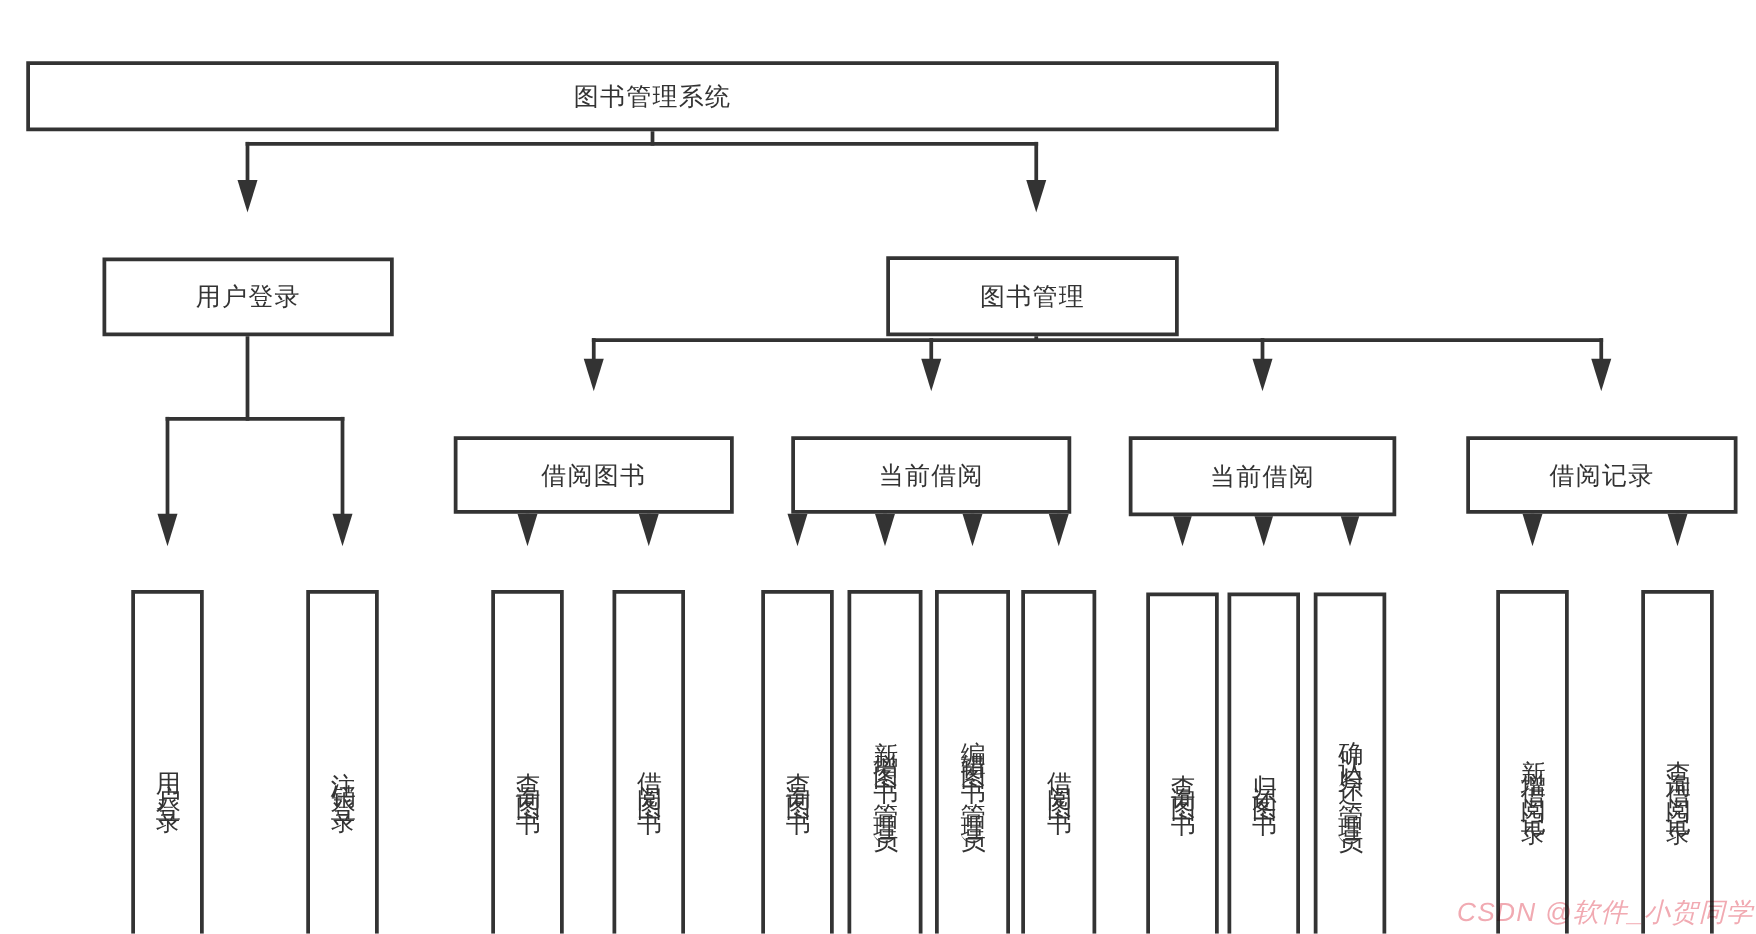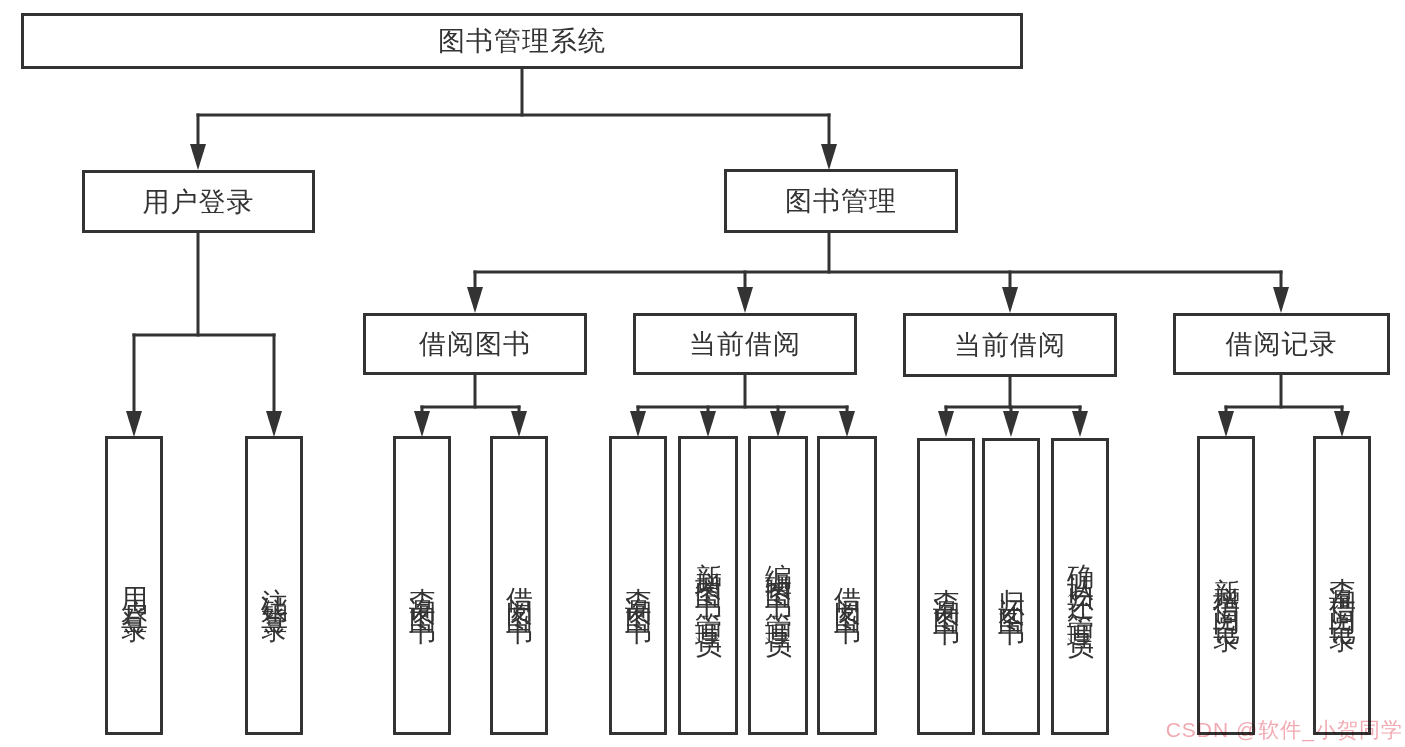--- a/index.html
+++ b/index.html
@@ -9,32 +9,33 @@
     font-family:"Liberation Sans","DejaVu Sans",sans-serif;
     color:var(--text,#333);
   }
   .wires{position:absolute;left:0;top:0;z-index:0;color:var(--line,#333);}
   .wires line{stroke:currentColor;stroke-width:3;}
   .wires polygon{fill:currentColor;stroke:none;}
   .box{
     position:absolute;z-index:1;box-sizing:border-box;
     border:3px solid var(--line,#333);background:var(--box_fill,#fff);
     display:flex;align-items:center;justify-content:center;
-    font-size:27px;color:var(--text,#333);
+    font-size:20px;color:var(--text,#333);margin-top:36px;
   }
   .box.h span{white-space:nowrap;letter-spacing:1px;}
   .box.v span{
     writing-mode:vertical-rl;letter-spacing:10px;white-space:nowrap;
     line-height:1;
   }
   .watermark{
     position:absolute;right:2px;bottom:3px;z-index:3;
     font-size:21px;letter-spacing:1px;white-space:nowrap;
     color:var(--watermark,#f1aab2);
     mix-blend-mode:multiply;
+    font-style:italic;
   }
 </style>
 </head>
 <body>
 
 <div class="stage">
 
   <svg class="wires" width="1405" height="747" viewBox="0 0 1405 747">
 
     <line x1="522" y1="66" x2="522" y2="116.5"></line>
@@ -97,21 +98,21 @@
     <polygon points="1334,411 1350,411 1342,437"></polygon>
   </svg>
 
   <div class="box h" style="left:21px;top:13px;width:1002px;height:56px">
     <span>图书管理系统</span>
   </div>
 
   <div class="box h" style="left:82px;top:170px;width:233px;height:63px">
     <span>用户登录</span>
   </div>
-  <div class="box h" style="left:724px;top:169px;width:234px;height:64px">
+  <div class="box h" style="left:709px;top:169px;width:234px;height:64px">
     <span>图书管理</span>
   </div>
 
   <div class="box h" style="left:363px;top:313px;width:224px;height:62px">
     <span>借阅图书</span>
   </div>
   <div class="box h" style="left:633px;top:313px;width:224px;height:62px">
     <span>当前借阅</span>
   </div>
   <div class="box h" style="left:1173px;top:313px;width:217px;height:62px">

